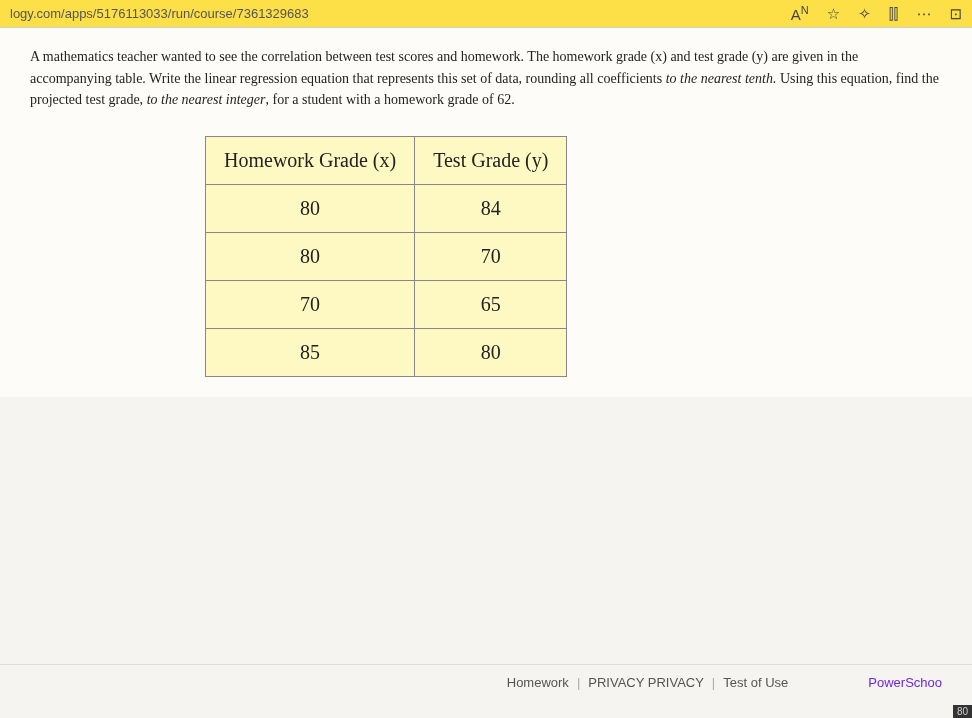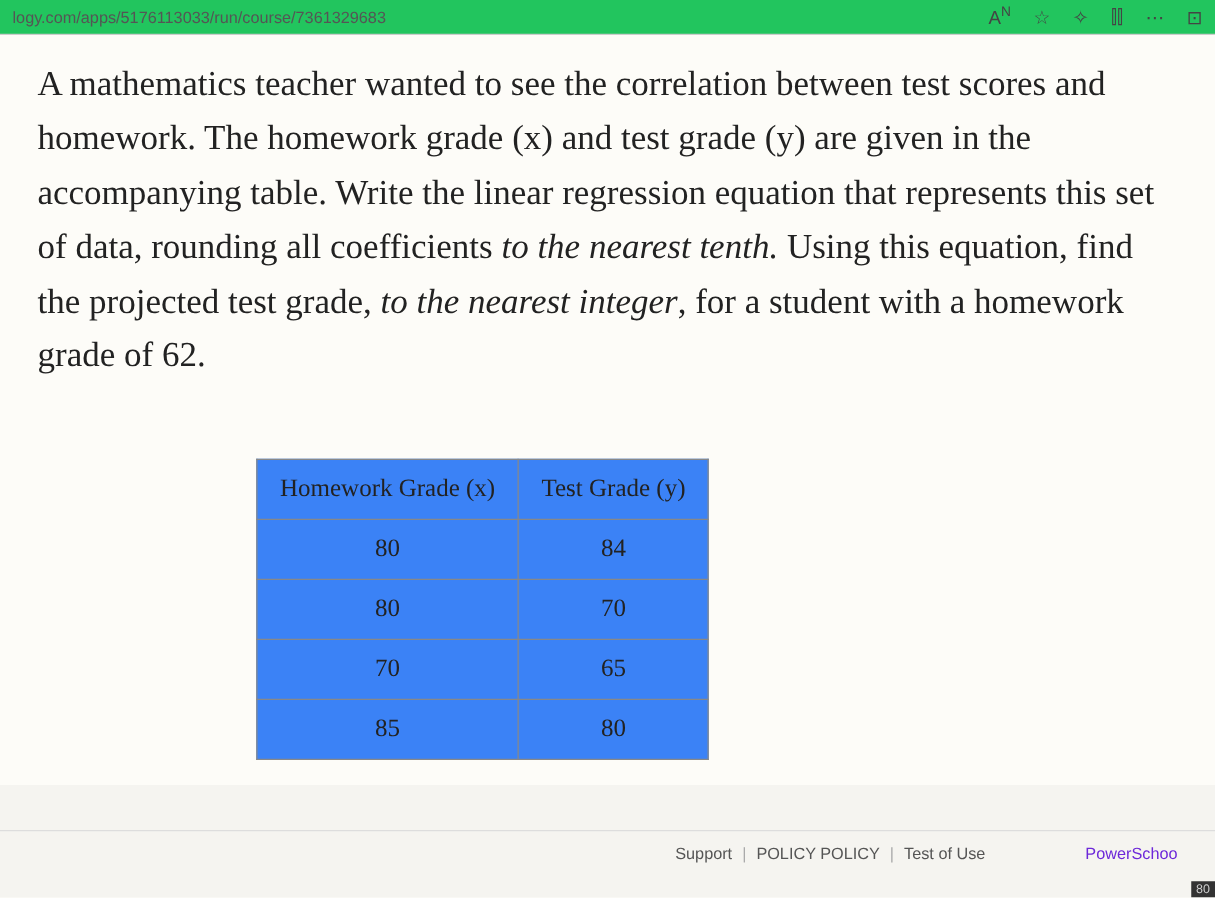--- a/index.html
+++ b/index.html
@@ -9,21 +9,21 @@
     }
     body {
       font-family: Georgia, 'Times New Roman', serif;
       background: #f5f4f0;
       width: 972px;
       height: 718px;
       overflow: hidden;
       position: relative;
     }
     .url-bar {
-      background: #22c55e;
+      background: #fde047;
       padding: 4px 10px;
       font-family: Arial, sans-serif;
       font-size: 13px;
       color: #555;
       display: flex;
       justify-content: space-between;
       align-items: center;
       border-bottom: 1px solid #ccc;
     }
     .url-text {
@@ -38,37 +38,36 @@
       text-align: center;
     }
     .toolbar-icons span {
       cursor: pointer;
     }
     .content {
       padding: 18px 30px 20px 30px;
       background: #fdfcf8;
     }
     .question-text {
-      font-size: 28px;
+      font-size: 14px;
       line-height: 1.55;
       color: #222;
       margin-bottom: 25px;
     }
     .italic {
       font-style: italic;
     }
     .table-container {
       display: flex;
       justify-content: flex-start;
       padding-left: 175px;
     }
     table {
       border-collapse: collapse;
-      background: #3b82f6;
-      margin-top: 36px;
+      background: #fef9c3;
     }
     th, td {
       border: 1px solid #888;
       padding: 12px 24px;
       text-align: center;
       font-size: 20px;
       color: #222;
       font-weight: normal;
     }
     th {
@@ -165,22 +164,22 @@
           <td>85</td>
           <td>80</td>
         </tr>
       </tbody>
     </table>
   </div>
 </div>
 
 <div class="footer">
   <div class="footer-links">
-    <span>Support</span>
+    <span>Homework</span>
     <span class="footer-sep">|</span>
-    <span>POLICY POLICY</span>
+    <span>PRIVACY PRIVACY</span>
     <span class="footer-sep">|</span>
     <span>Test of Use</span>
   </div>
   <span class="powerschool">PowerSchoo</span>
 </div>
 
 <div class="bottom-edge">80</div>
 
 </body></html>

